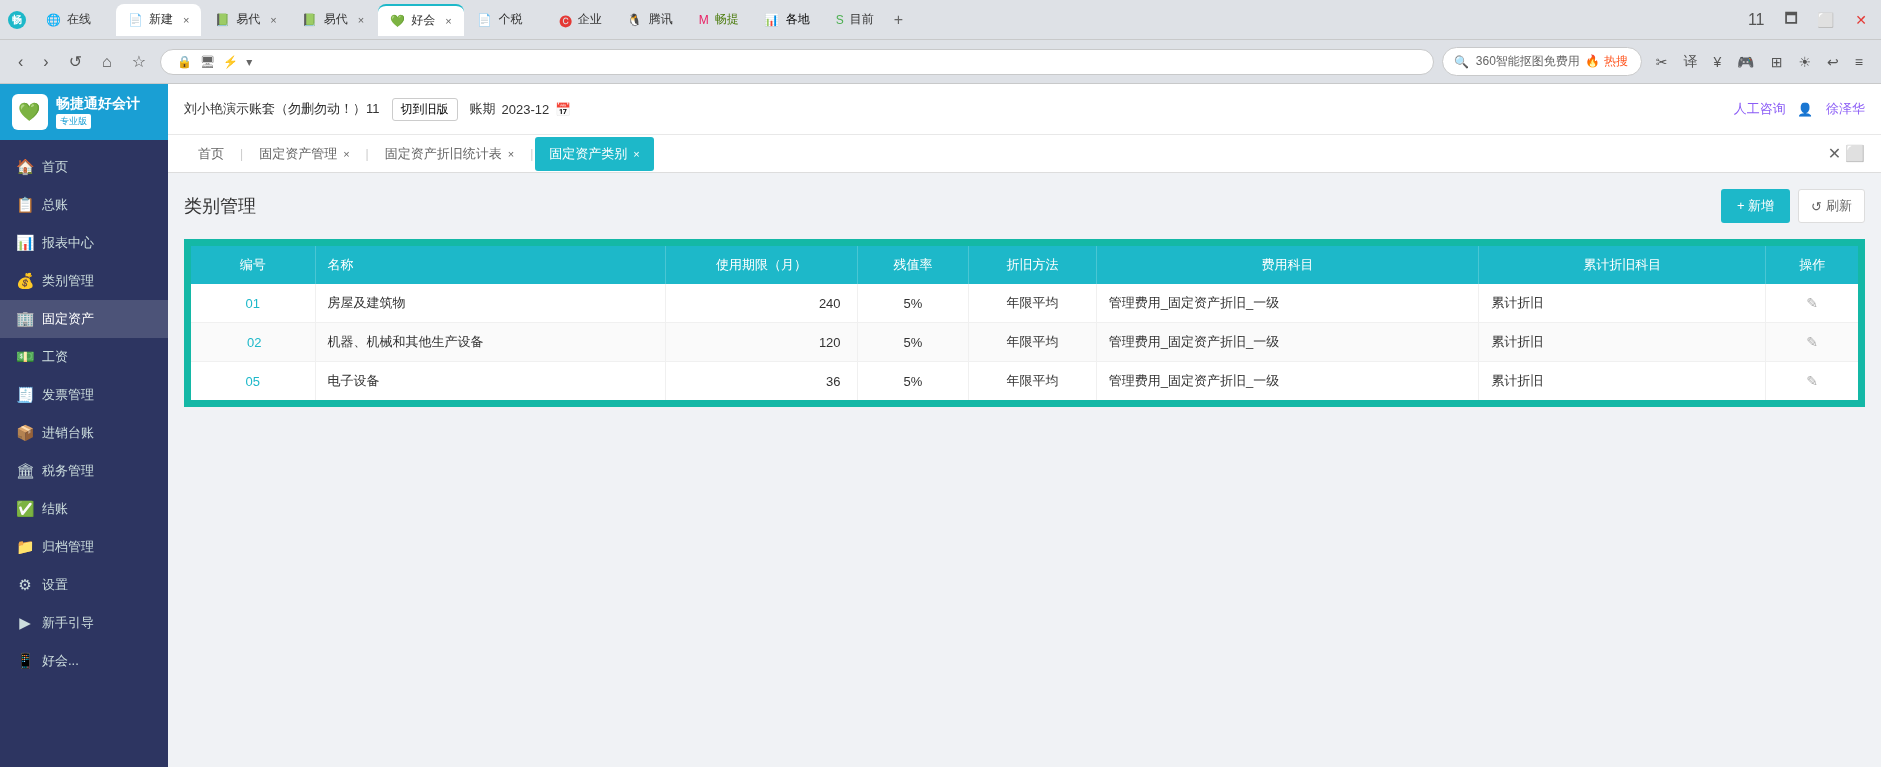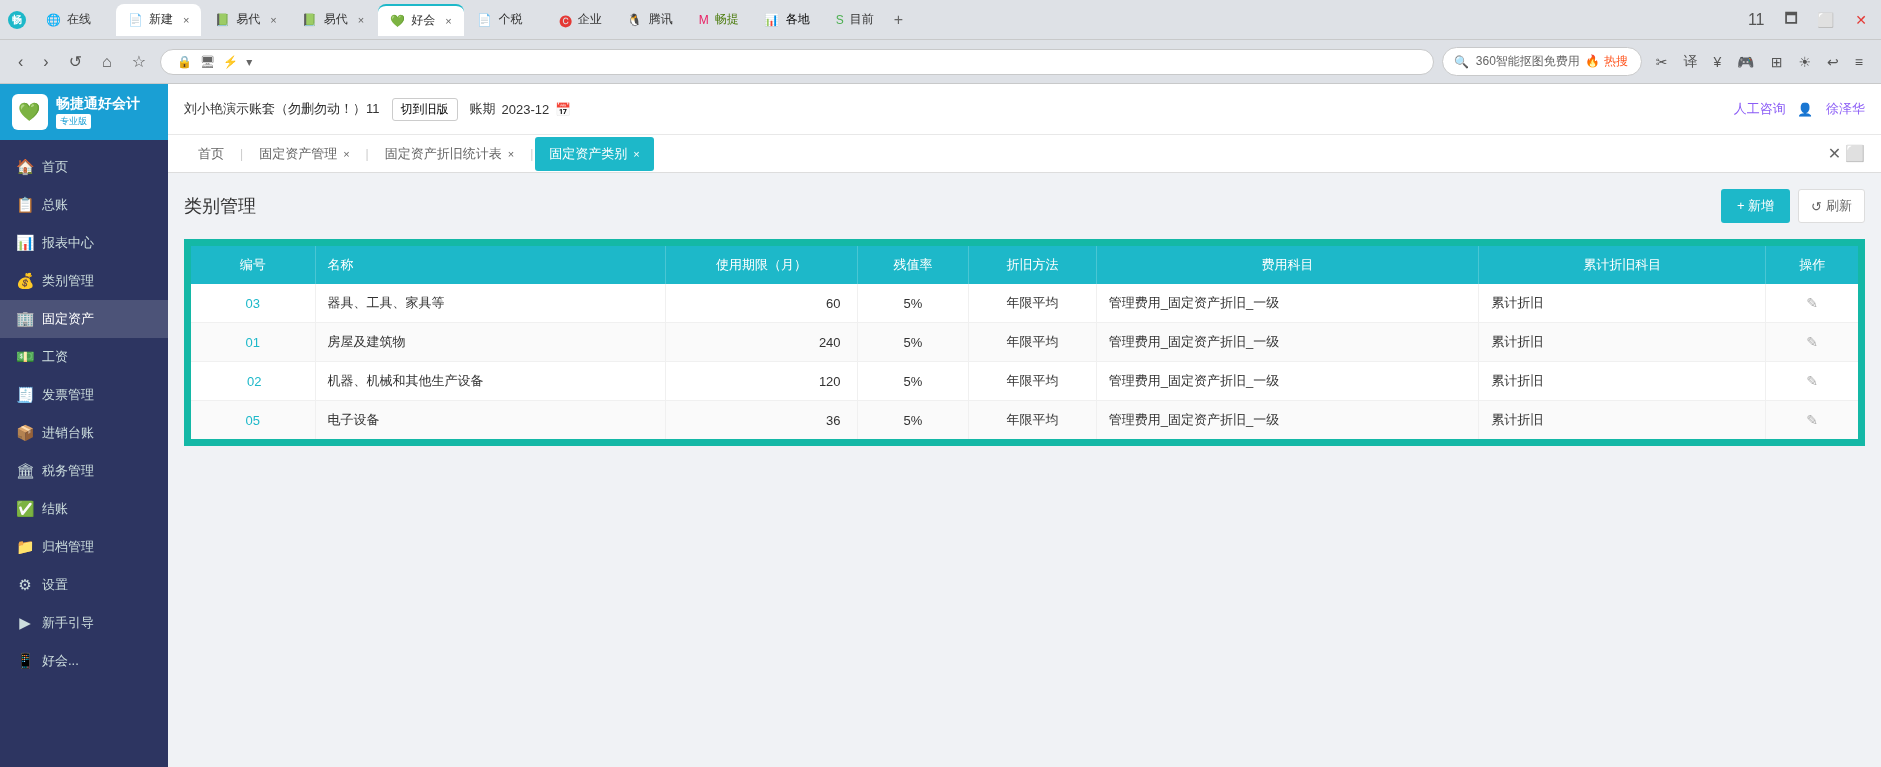--- a/index.html
+++ b/index.html
@@ -307,34 +307,20 @@
             <th style="width:120px;">使用期限（月）</th>
             <th style="width:70px;">残值率</th>
             <th style="width:80px;">折旧方法</th>
             <th style="width:240px;">费用科目</th>
             <th style="width:180px;">累计折旧科目</th>
             <th style="width:60px;">操作</th>
           </tr>
         </thead>
         <tbody id="table-body">
 
-        <tr>
-      <td style="text-align:center;">
-        <a class="code-link">03</a>
-      </td>
-      <td class="name-cell">器具、工具、家具等</td>
-      <td style="text-align:right;padding-right:16px;">60</td>
-      <td>5%</td>
-      <td>年限平均</td>
-      <td style="text-align:left;">管理费用_固定资产折旧_一级</td>
-      <td style="text-align:left;">累计折旧</td>
-      <td style="text-align:center;">
-        <span class="edit-icon">✎</span>
-      </td>
-    </tr>
             <tr>
       <td style="text-align:center;">
         <a class="code-link">01</a>
       </td>
       <td class="name-cell">房屋及建筑物</td>
       <td style="text-align:right;padding-right:16px;">240</td>
       <td>5%</td>
       <td>年限平均</td>
       <td style="text-align:left;">管理费用_固定资产折旧_一级</td>
       <td style="text-align:left;">累计折旧</td>

